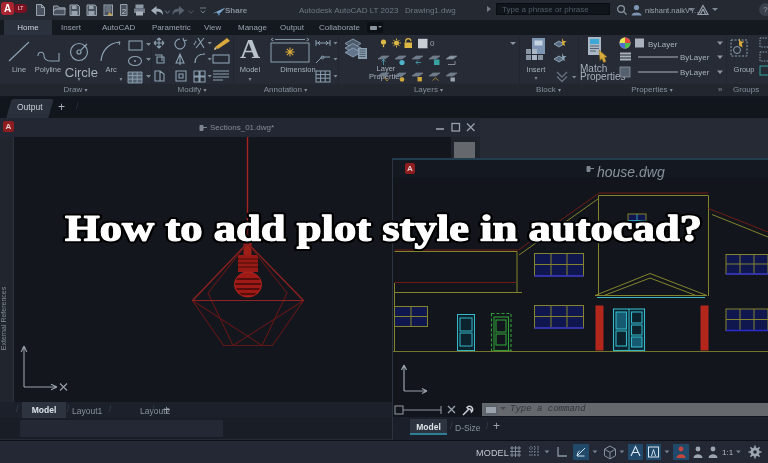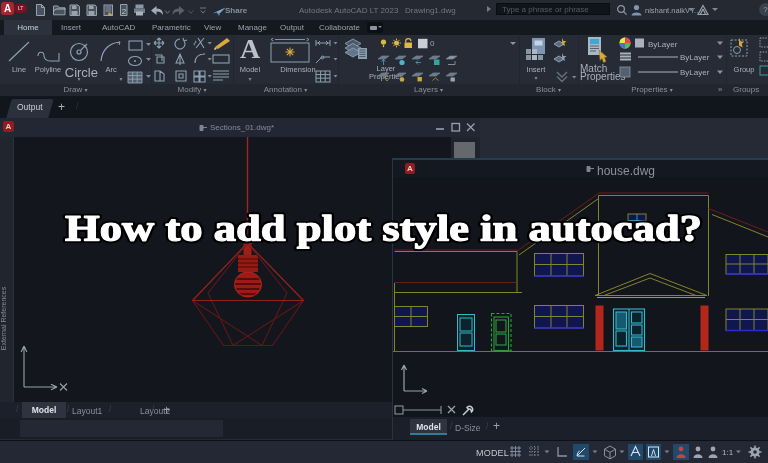--- a/index.html
+++ b/index.html
@@ -402,21 +402,21 @@
 
   <div class="abs" id="rwin" style="left:392px;top:40px;width:376px;height:281px;background:#12151c;border-top:2px solid #223d4d;border-left:1px solid #2b3340;box-sizing:border-box;">
 
     <div class="abs" style="left:0;top:0;width:375px;height:18px;background:#141820;border-bottom:1px solid #0f131a;">
       <div class="abs" style="left:12px;top:3px;width:10px;height:11px;background:#8e1d20;border-radius:2px;color:#e8caca;font-weight:bold;font-size:8px;text-align:center;line-height:11px;">A</div>
       <div class="abs" style="left:192px;top:5px;width:10px;height:9px;">
         <svg width="10" height="9" viewBox="0 0 10 9">
             <path d="M2 1.5 l3 0 0 5 -3 0 z M5 3.5 l4 0" stroke="#7c848f" fill="#7c848f" stroke-width="1"></path>
           </svg>
       </div>
-      <div class="abs" style="left:204px;top:4px;font-size:12px;color:#8a929d;">house.dwg</div>
+      <div class="abs" style="left:204px;top:4px;font-size:14px;color:#8a929d;font-style:italic;">house.dwg</div>
     </div>
 
     <div class="abs" style="left:0;top:18px;width:375px;height:224px;overflow:hidden;">
       <svg class="abs" style="left:0;top:0;" width="375" height="224" viewBox="0 0 375 224">
 
         <g stroke="#83842c" stroke-width="1" fill="none">
           <path d="M0 173.5 H375" stroke="#73752c"></path>
           <path d="M1.5 105 V173"></path>
           <path d="M1.5 73.5 H124"></path>
           <path d="M124 73.5 V114.5"></path>
@@ -505,20 +505,26 @@
       </svg>
     </div>
 
     <div class="abs" style="left:0;top:242px;width:375px;height:15px;background:#12151c;">
       <svg class="abs" style="left:0;top:0;" width="100" height="15" viewBox="0 0 100 15">
         <rect x="2" y="4" width="8" height="8" fill="none" stroke="#8b9199" stroke-width="1.1"></rect>
         <path d="M10 8 H48 M48 4 V12" stroke="#8b9199" stroke-width="1.1"></path>
         <path d="M55 4 l7 7 M62 4 l-7 7" stroke="#9aa2ab" stroke-width="1.3"></path>
         <path d="M70 13 l5.5 -5.5 M74 5.5 a3.2 3.2 0 1 1 4.5 4.5 l-0.8 -2.7 -2.6 -0.5 z" stroke="#c8ced5" stroke-width="1.5" fill="none"></path>
       </svg>
+      <div class="abs" style="left:89px;top:1px;width:286px;height:13px;background:#65686c;">
+        <div class="abs" style="left:2px;top:1.5px;width:14px;height:10px;background:#5c636c;"></div>
+        <div class="abs" style="left:4px;top:3.5px;width:10px;height:6px;background:#9aa2ab;"></div>
+        <div class="abs" style="left:18px;top:4px;width:0;height:0;border-top:3px solid #444b54;border-left:3px solid transparent;border-right:3px solid transparent;"></div>
+        <div class="abs" style="left:28px;top:1px;font-size:9px;color:#30353c;font-style:italic;font-family:'Liberation Mono',monospace;">Type a command</div>
+      </div>
     </div>
 
     <div class="abs" style="left:0;top:257px;width:375px;height:24px;background:#1a1f29;font-size:8.5px;color:#8a929c;">
       <div class="abs" style="left:17px;top:2px;width:37px;height:16px;background:#2d3440;color:#dfe3e8;font-weight:bold;text-align:center;line-height:16px;border-bottom:2px solid #2e7f95;box-sizing:border-box;">Model</div>
       <div class="abs" style="left:62px;top:6px;">D-Size</div>
         <div class="abs" style="left:93px;top:4px;color:#3a414c;">/</div>
         <div class="abs" style="left:57px;top:4px;color:#3a414c;">/</div>
       <div class="abs" style="left:100px;top:2px;font-size:12px;color:#9aa2ab;">+</div>
     </div>
   </div>

